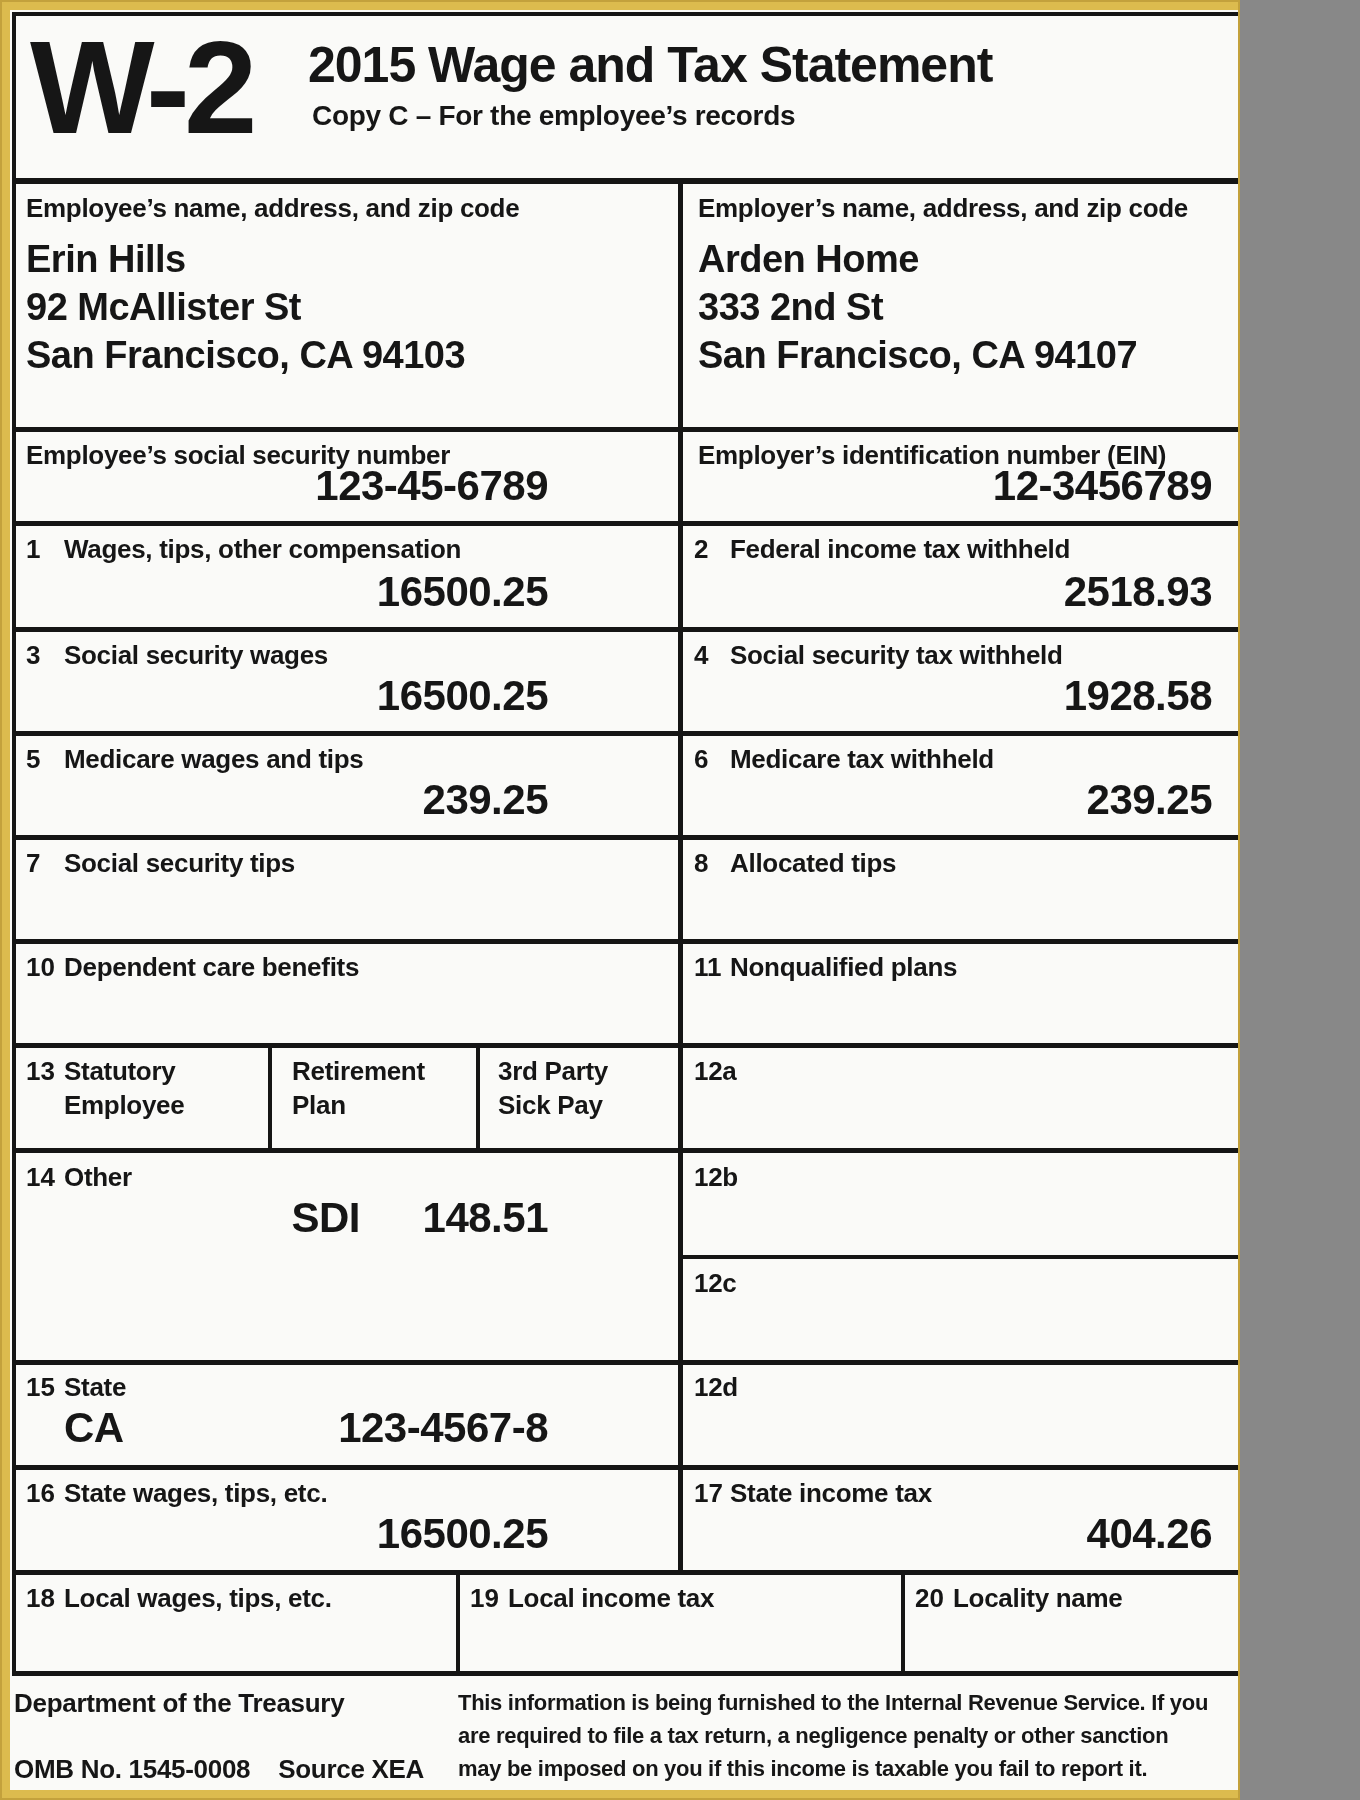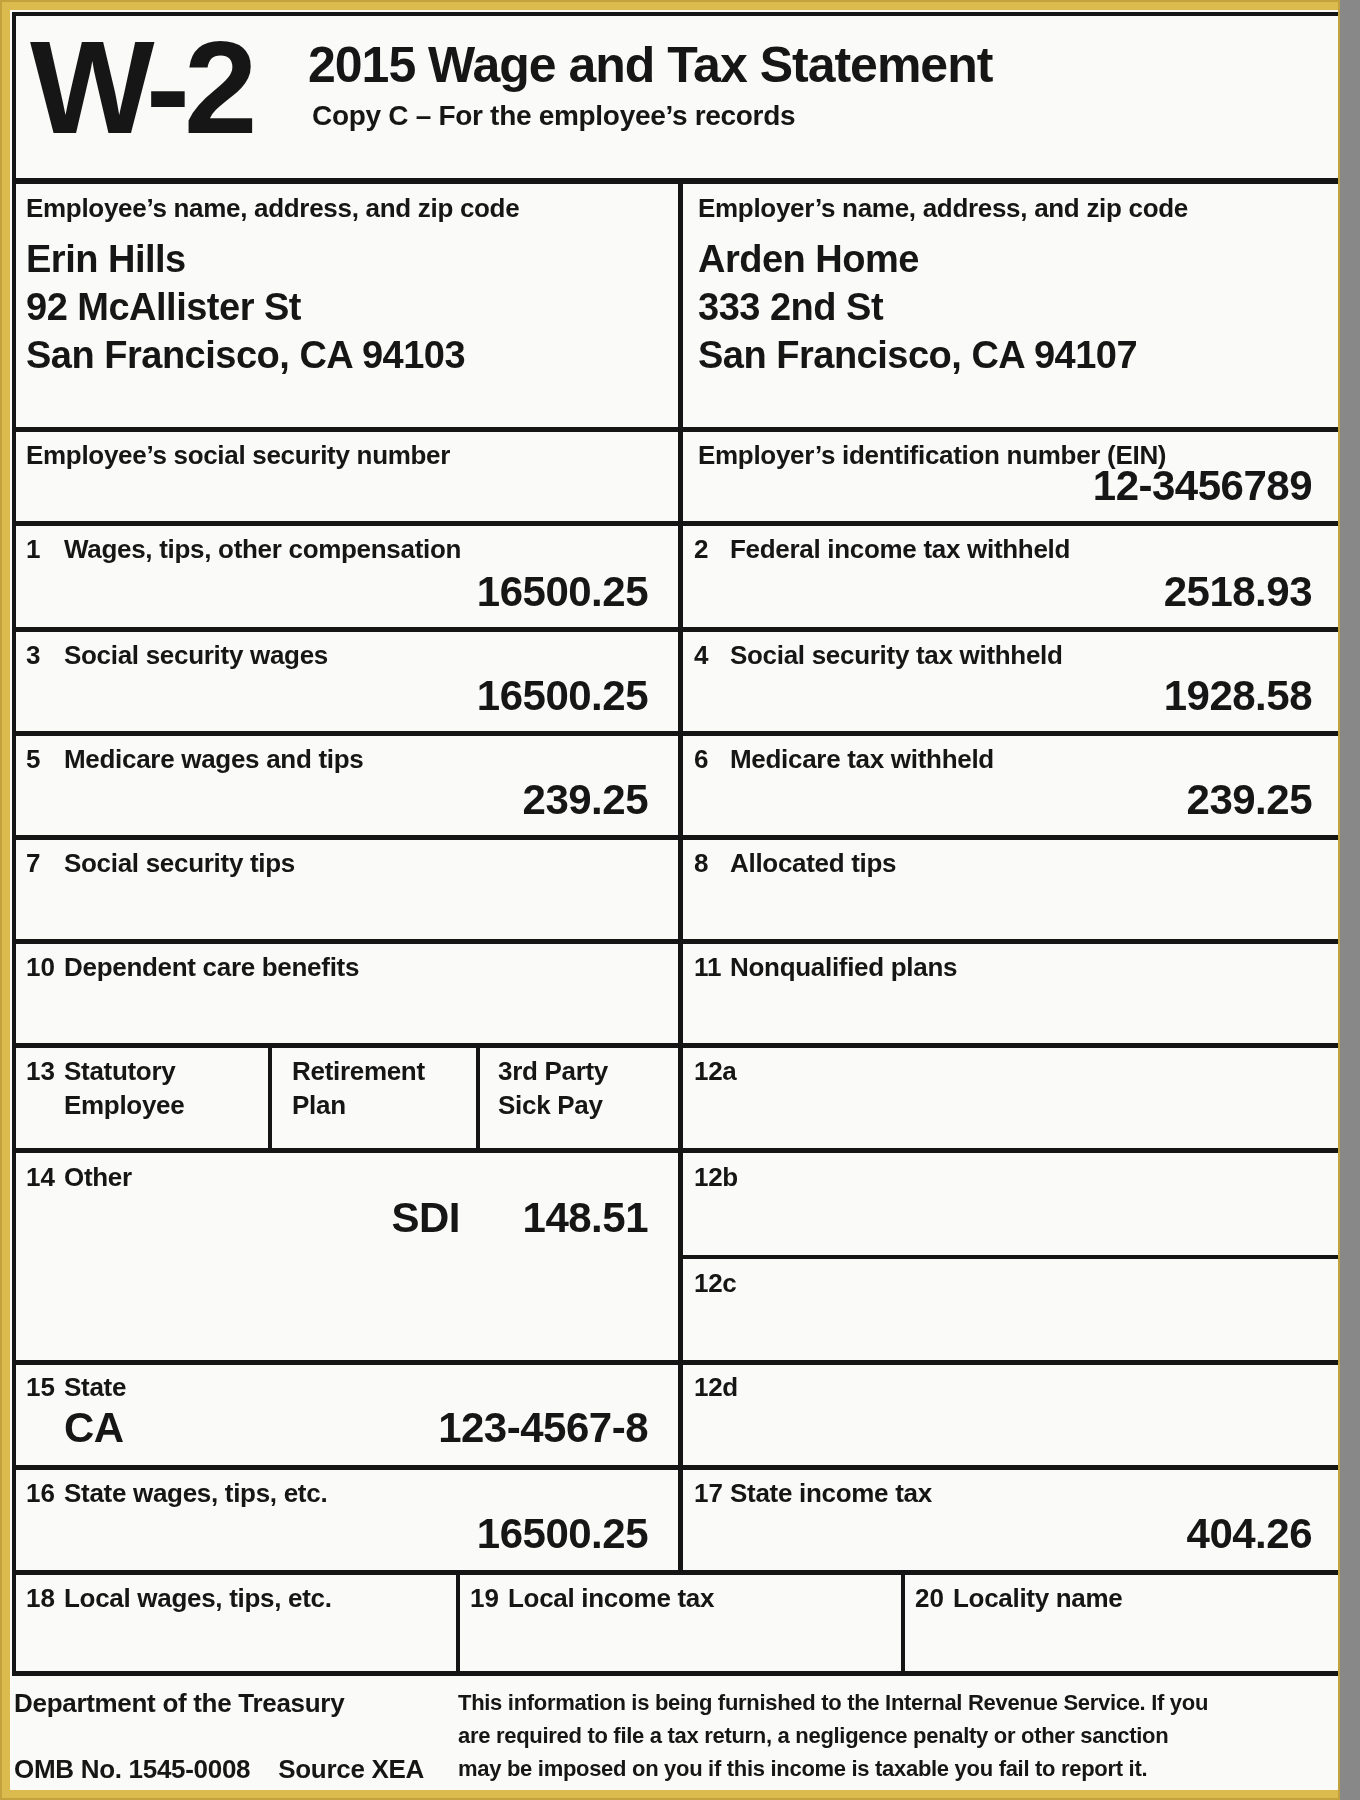--- a/index.html
+++ b/index.html
@@ -1,17 +1,17 @@
 <!DOCTYPE html>
 <html><head>
 <meta charset="utf-8">
 <style>
   html,body{margin:0;padding:0;background:#888;}
   #page{
-    position:relative;width:1340px;height:1800px;
+    position:relative;width:1240px;height:1800px;
     background:#DCBB4E;
     font-family:"Liberation Sans", sans-serif;
     color:#161616;overflow:hidden;
   }
   #page::after{content:"";position:absolute;inset:0;border:2px solid #C3A13C;pointer-events:none;}
   #paper{position:absolute;left:10px;top:10px;width:1340px;height:1780px;background:#FAFAF8;}
   .abs{position:absolute;}
   .hline,.vline{position:absolute;background:#151515;}
   .lbl{font-size:26px;font-weight:700;letter-spacing:-0.3px;white-space:nowrap;}
   .boxnum{font-size:26px;font-weight:700;}
@@ -61,20 +61,21 @@
   <div class="abs name-line" style="left:26px;top:238px;">Erin Hills</div>
   <div class="abs name-line" style="left:26px;top:286px;">92 McAllister St</div>
   <div class="abs name-line" style="left:26px;top:334px;">San Francisco, CA 94103</div>
 
   <div class="abs lbl" style="left:698px;top:193px;">Employer’s name, address, and zip code</div>
   <div class="abs name-line" style="left:698px;top:238px;">Arden Home</div>
   <div class="abs name-line" style="left:698px;top:286px;">333 2nd St</div>
   <div class="abs name-line" style="left:698px;top:334px;">San Francisco, CA 94107</div>
 
   <div class="abs lbl" style="left:26px;top:440px;">Employee’s social security number</div>
+  <div class="abs val" style="right:692px;top:462px;">123-45-6789</div>
   <div class="abs lbl" style="left:698px;top:440px;">Employer’s identification number (EIN)</div>
   <div class="abs val" style="right:28px;top:462px;">12-3456789</div>
 
   <div class="abs boxnum" style="left:26px;top:534px;">1</div>
   <div class="abs lbl" style="left:64px;top:534px;">Wages, tips, other compensation</div>
   <div class="abs val" style="right:692px;top:568px;">16500.25</div>
   <div class="abs boxnum" style="left:694px;top:534px;">2</div>
   <div class="abs lbl" style="left:730px;top:534px;">Federal income tax withheld</div>
   <div class="abs val" style="right:28px;top:568px;">2518.93</div>
 

